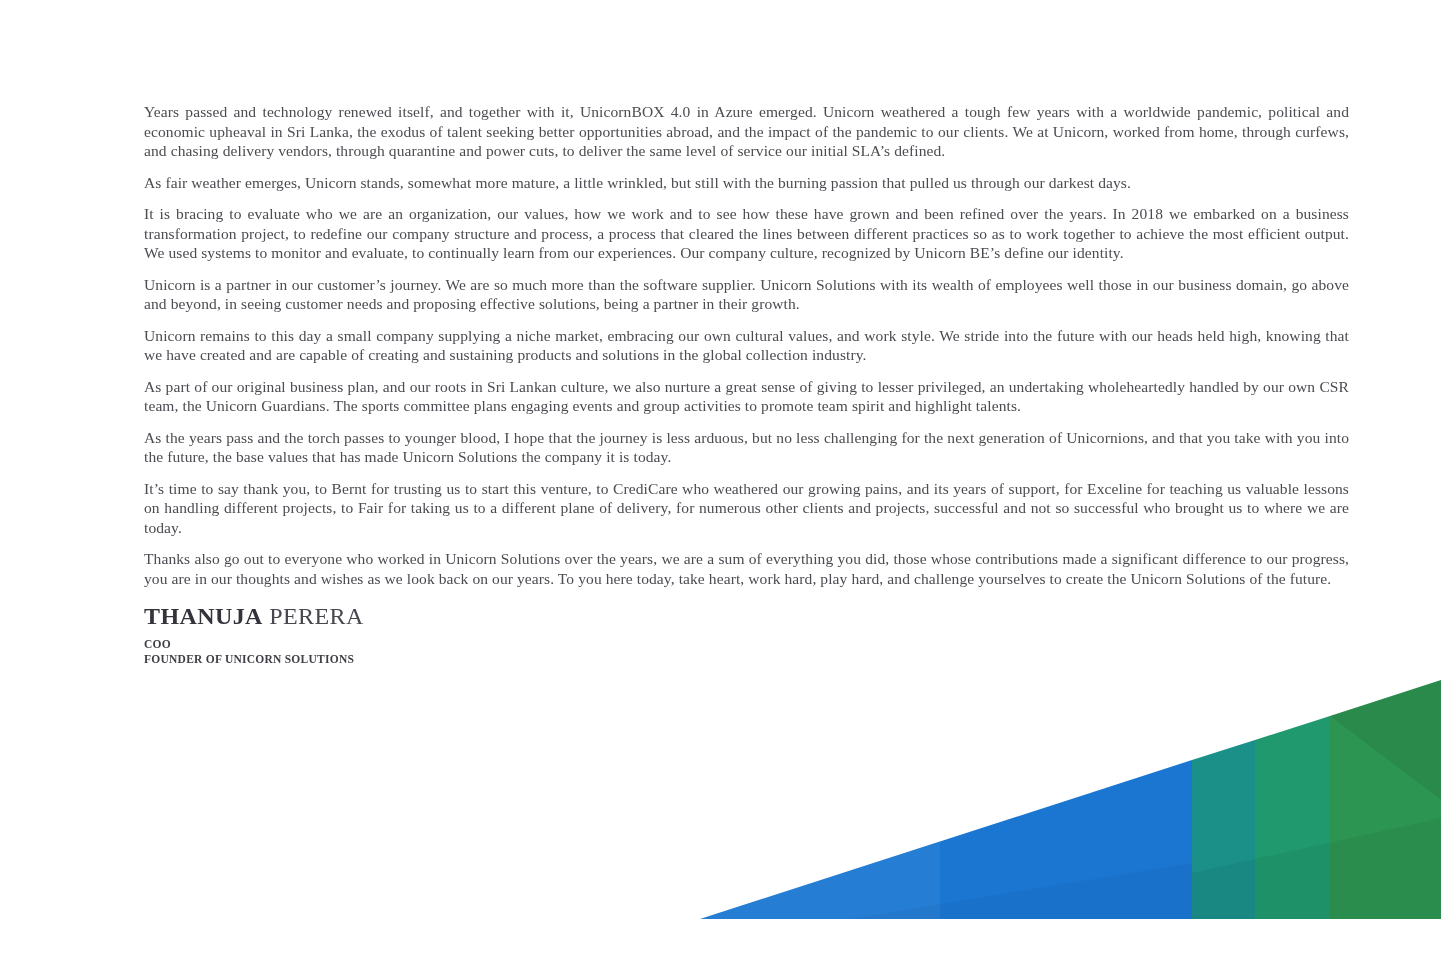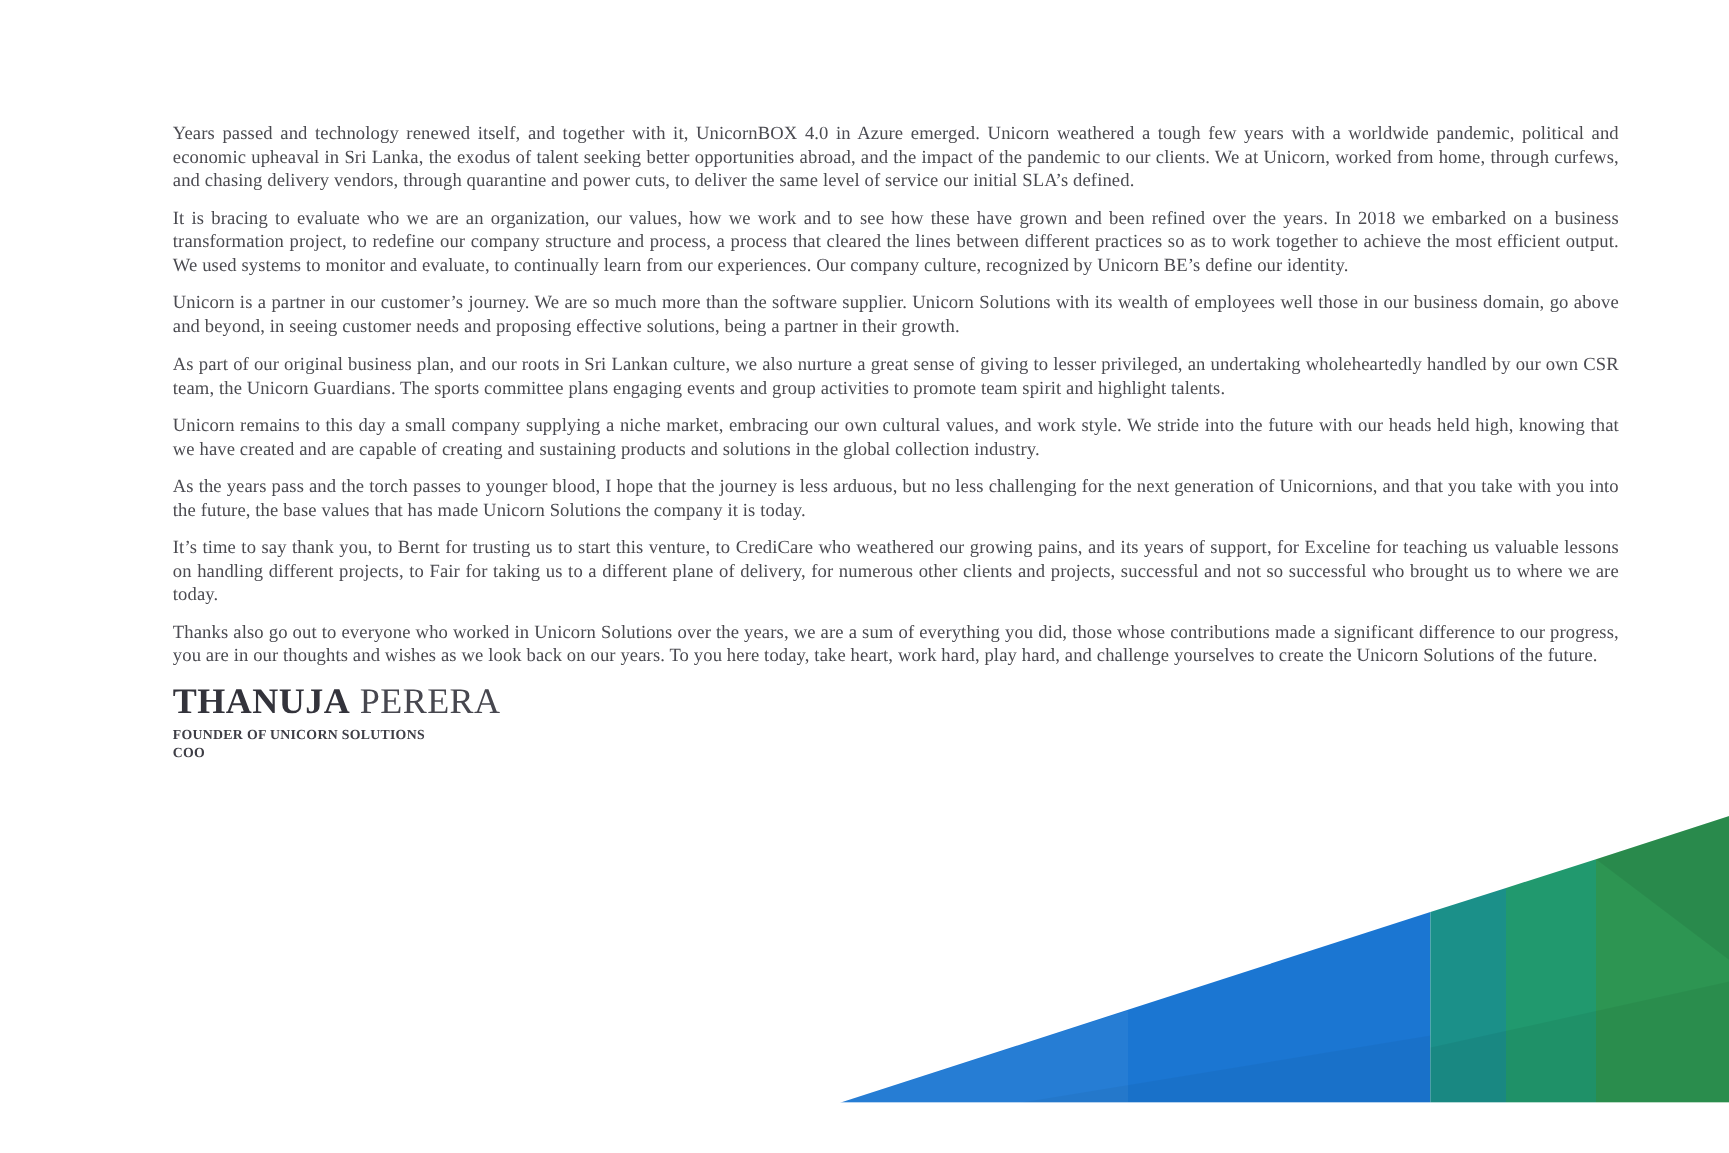--- a/index.html
+++ b/index.html
@@ -27,21 +27,21 @@
   }
   .content p {
     margin: 0 0 12px 0;
     text-align: justify;
     text-align-last: left;
   }
   .signature {
     margin-top: 14px;
   }
   .sig-name {
-    font-size: 30px;
+    font-size: 24px;
     line-height: 28px;
     letter-spacing: 0.4px;
     color: #3a3a42;
   }
   .sig-name .first {
     font-weight: 700;
     color: #33333b;
   }
   .sig-name .last {
     font-weight: 400;
@@ -64,37 +64,38 @@
     display: block;
   }
 </style>
 </head>
 <body>
 
 <div class="page">
 
   <div class="content">
     <p>Years passed and technology renewed itself, and together with it, UnicornBOX 4.0 in Azure emerged. Unicorn weathered a tough few years with a worldwide pandemic, political and economic upheaval in Sri Lanka, the exodus of talent seeking better opportunities abroad, and the impact of the pandemic to our clients. We at Unicorn, worked from home, through curfews, and chasing delivery vendors, through quarantine and power cuts, to deliver the same level of service our initial SLA’s defined.</p>
+    <p>As fair weather emerges, Unicorn stands, somewhat more mature, a little wrinkled, but still with the burning passion that pulled us through our darkest days.</p>
     <p>It is bracing to evaluate who we are an organization, our values, how we work and to see how these have grown and been refined over the years. In 2018 we embarked on a business transformation project, to redefine our company structure and process, a process that cleared the lines between different practices so as to work together to achieve the most efficient output. We used systems to monitor and evaluate, to continually learn from our experiences. Our company culture, recognized by Unicorn BE’s define our identity.</p>
     <p>Unicorn is a partner in our customer’s journey. We are so much more than the software supplier. Unicorn Solutions with its wealth of employees well those in our business domain, go above and beyond, in seeing customer needs and proposing effective solutions, being a partner in their growth.</p>
+    <p>Unicorn remains to this day a small company supplying a niche market, embracing our own cultural values, and work style. We stride into the future with our heads held high, knowing that we have created and are capable of creating and sustaining products and solutions in the global collection industry.</p>
     <p>As part of our original business plan, and our roots in Sri Lankan culture, we also nurture a great sense of giving to lesser privileged, an undertaking wholeheartedly handled by our own CSR team, the Unicorn Guardians. The sports committee plans engaging events and group activities to promote team spirit and highlight talents.</p>
-    <p>Unicorn remains to this day a small company supplying a niche market, embracing our own cultural values, and work style. We stride into the future with our heads held high, knowing that we have created and are capable of creating and sustaining products and solutions in the global collection industry.</p>
     <p>As the years pass and the torch passes to younger blood, I hope that the journey is less arduous, but no less challenging for the next generation of Unicornions, and that you take with you into the future, the base values that has made Unicorn Solutions the company it is today.</p>
     <p>It’s time to say thank you, to Bernt for trusting us to start this venture, to CrediCare who weathered our growing pains, and its years of support, for Exceline for teaching us valuable lessons on handling different projects, to Fair for taking us to a different plane of delivery, for numerous other clients and projects, successful and not so successful who brought us to where we are today.</p>
     <p>Thanks also go out to everyone who worked in Unicorn Solutions over the years, we are a sum of everything you did, those whose contributions made a significant difference to our progress, you are in our thoughts and wishes as we look back on our years. To you here today, take heart, work hard, play hard, and challenge yourselves to create the Unicorn Solutions of the future.</p>
 
     <div class="signature">
       <div class="sig-name">
         <span class="first">THANUJA</span>
         <span> </span>
         <span class="last">PERERA</span>
       </div>
       <div class="sig-title">
+        <div>COO</div>
         <div>FOUNDER OF UNICORN SOLUTIONS</div>
-        <div>COO</div>
       </div>
     </div>
   </div>
 
   <svg class="corner-art" viewBox="0 0 741 239" preserveAspectRatio="none">
 
     <polygon points="0,239 492,80 492,239" fill="#1b76d2"></polygon>
     <polygon points="492,80 555,60 555,239 492,239" fill="#1b9089"></polygon>
     <polygon points="555,60 630,36 630,239 555,239" fill="#21996e"></polygon>
     <polygon points="630,36 741,0 741,239 630,239" fill="#2d9552"></polygon>

